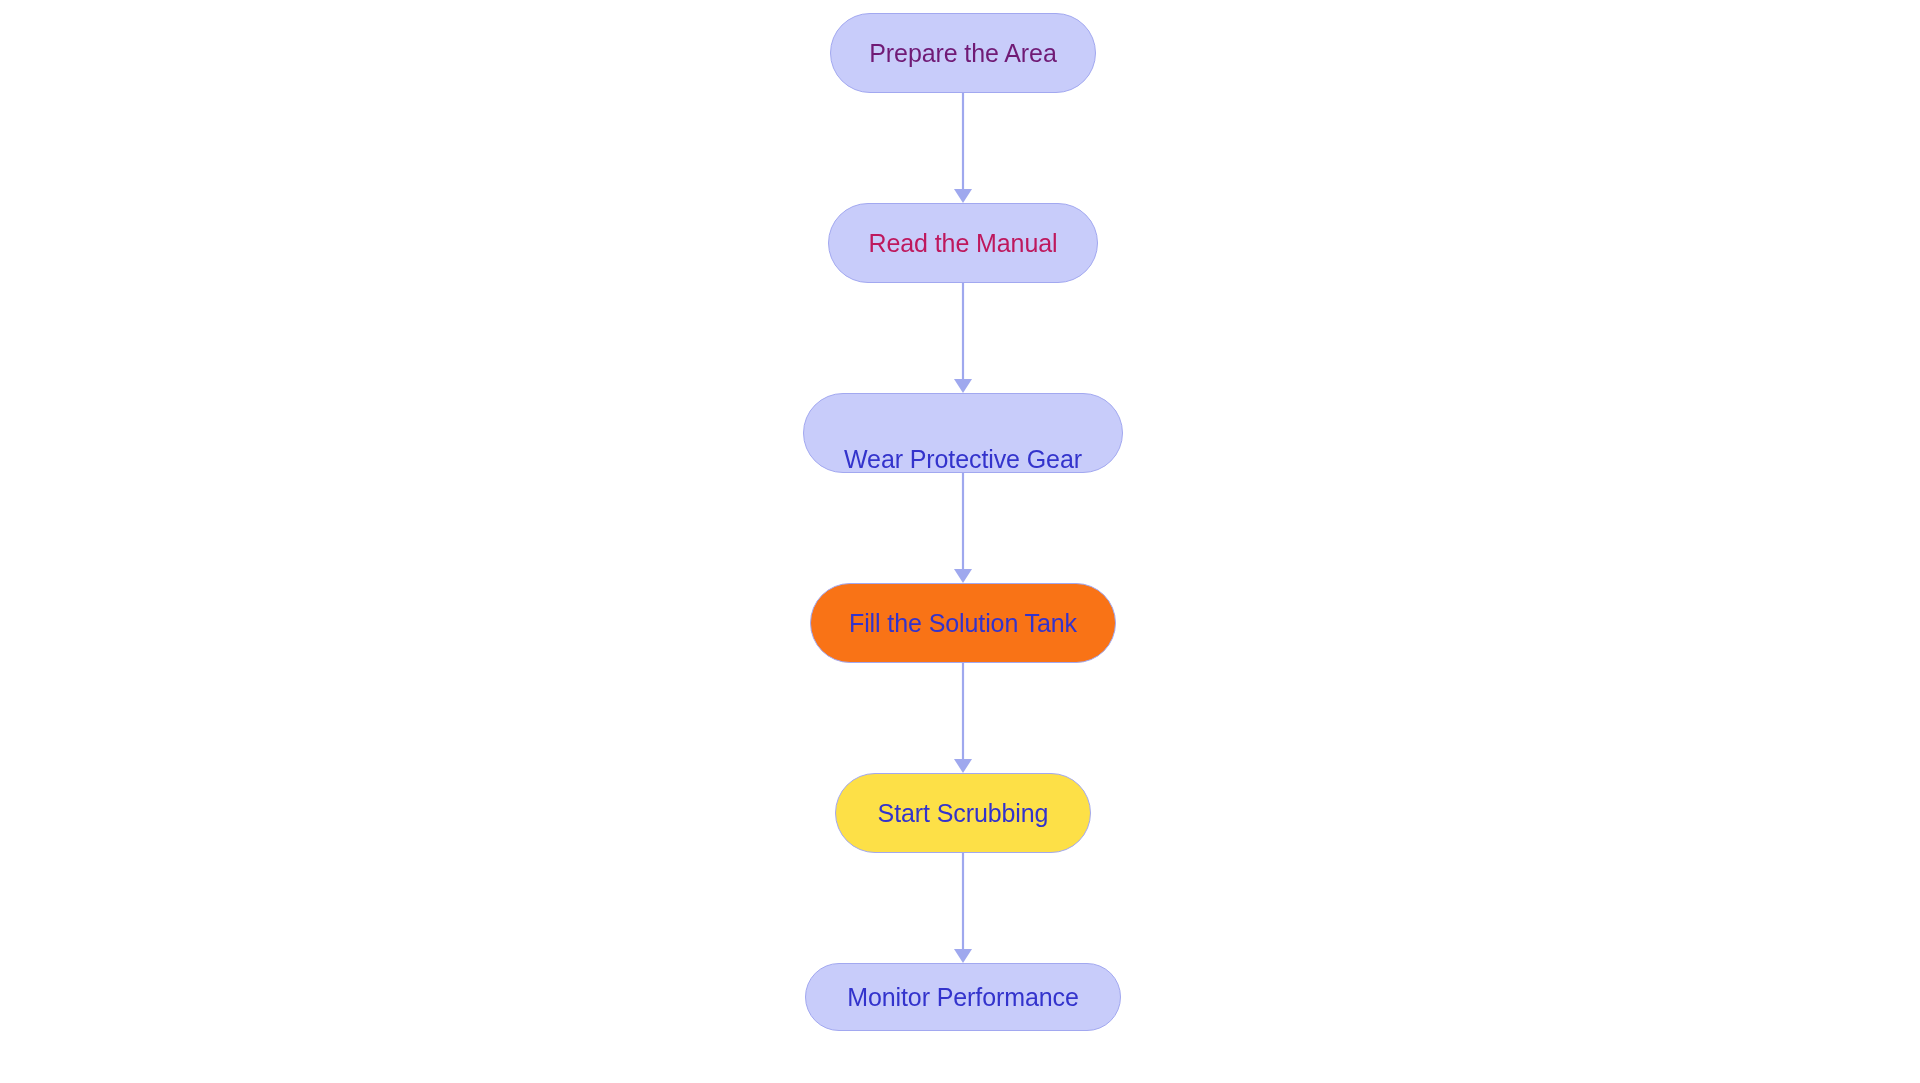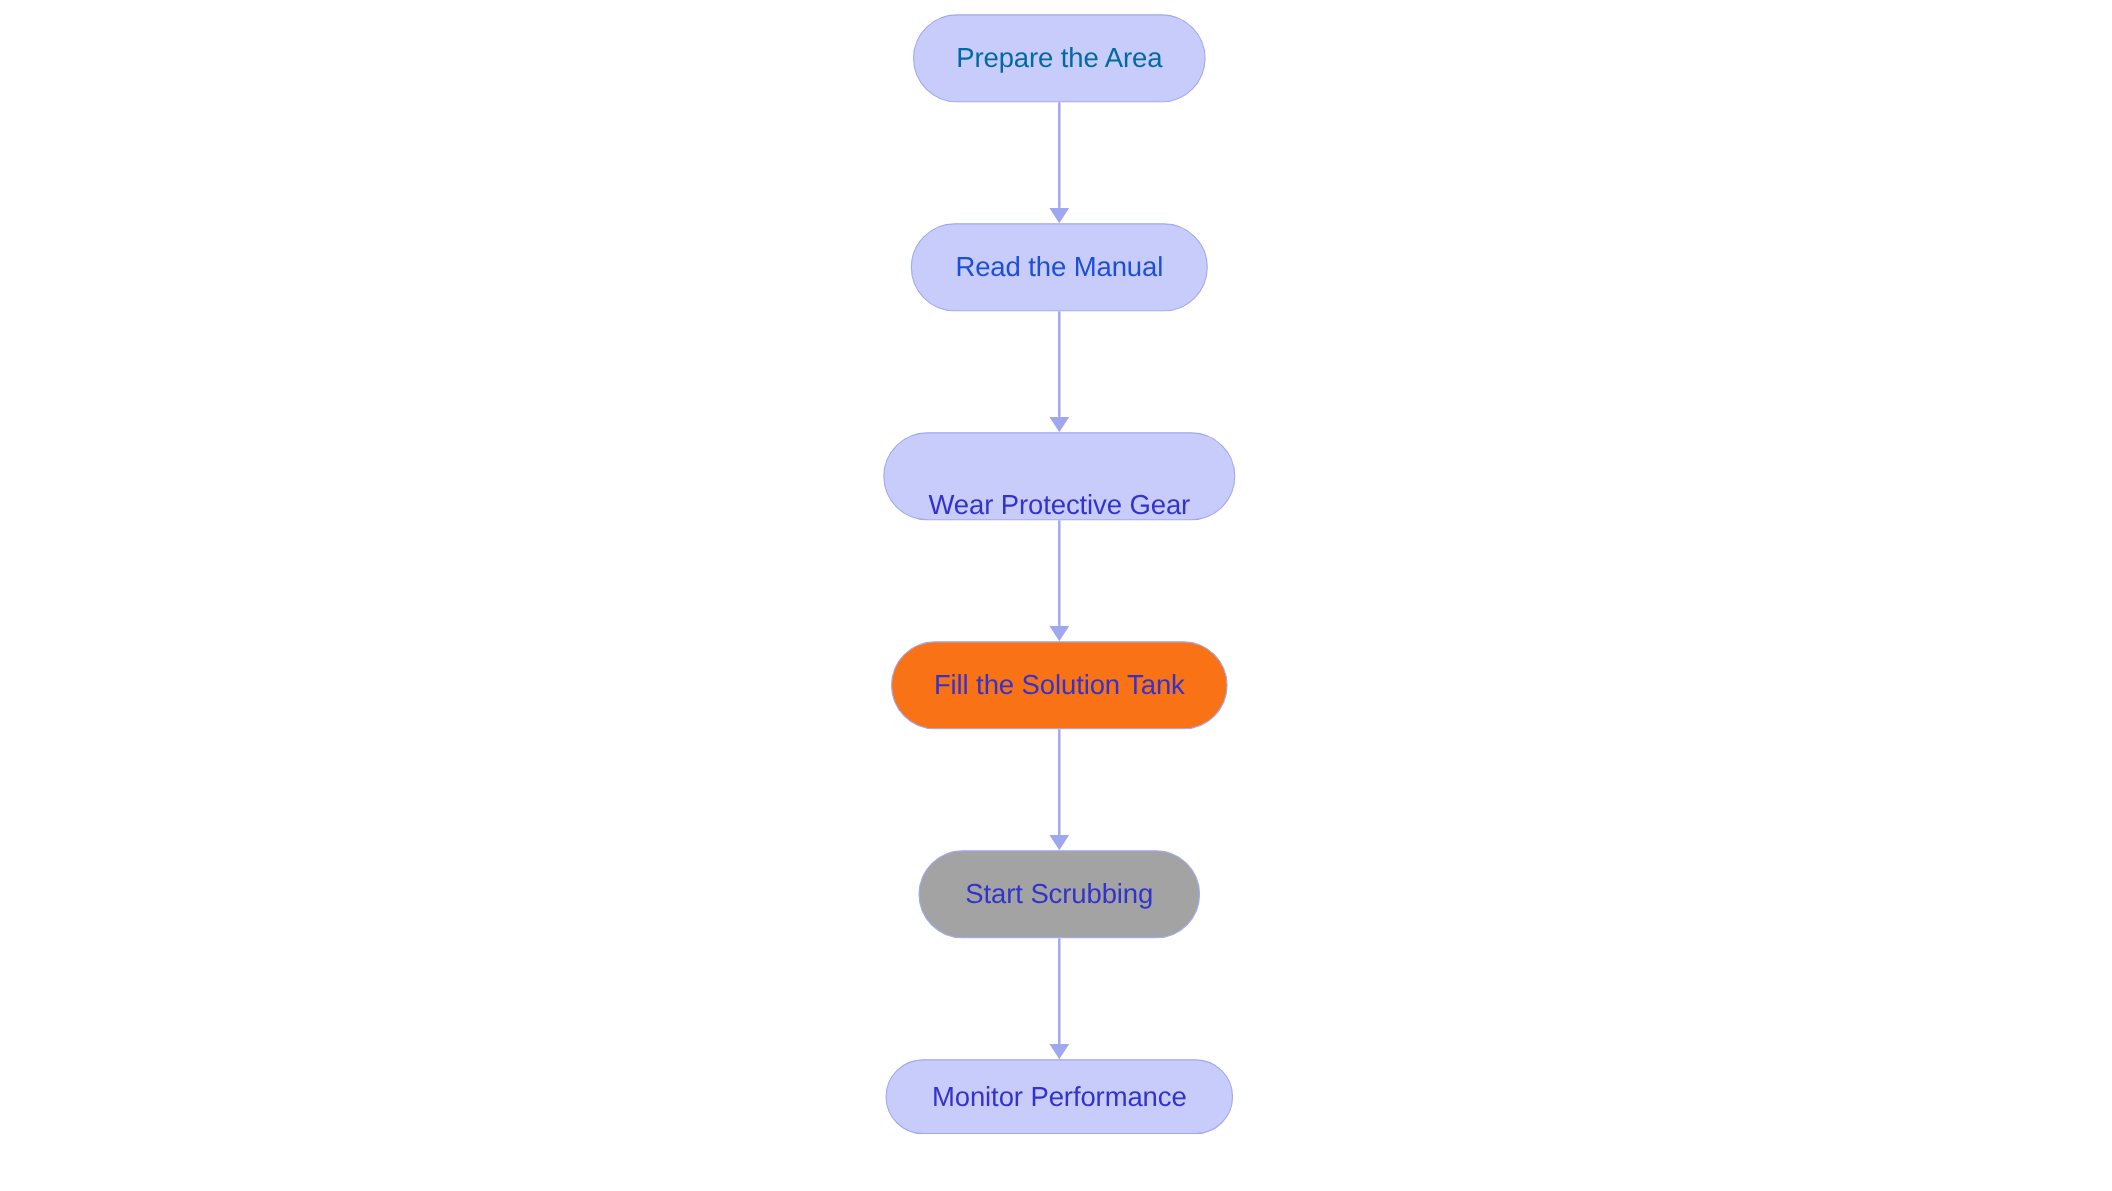--- a/index.html
+++ b/index.html
@@ -75,32 +75,32 @@
         <polygon points="954,759 972,759 963,773" fill="#9fa8ee"></polygon>
       </g>
       <g>
         <line x1="963" y1="853" x2="963" y2="949" stroke="#9fa8ee" stroke-width="2.2"></line>
         <polygon points="954,949 972,949 963,963" fill="#9fa8ee"></polygon>
       </g>
     </svg>
 
   <div id="node-layer">
       <div class="node-shape" style="left: 963px; top: 13px; width: 266px; height: 80px; background: rgb(200, 204, 250); border-color: rgb(162, 168, 240);">
-        <span class="node-label" style="color: #0369a1;">Prepare the Area</span>
+        <span class="node-label" style="color: #701a75;">Prepare the Area</span>
       </div>
       <div class="node-shape" style="left: 963px; top: 203px; width: 270px; height: 80px; background: rgb(200, 204, 250); border-color: rgb(162, 168, 240);">
-        <span class="node-label" style="color: #1d4ed8;">Read the Manual</span>
+        <span class="node-label" style="color: #be185d;">Read the Manual</span>
       </div>
       <div class="node-shape" style="left: 963px; top: 393px; width: 320px; height: 80px; background: rgb(200, 204, 250); border-color: rgb(162, 168, 240); align-items: flex-end;">
         <span class="node-label" style="color: rgb(51, 51, 204);">Wear Protective Gear</span>
       </div>
       <div class="node-shape" style="left: 963px; top: 583px; width: 306px; height: 80px; background: #f97316; border-color: rgb(162, 168, 240);">
         <span class="node-label" style="color: rgb(51, 51, 204);">Fill the Solution Tank</span>
       </div>
-      <div class="node-shape" style="left: 963px; top: 773px; width: 256px; height: 80px; background: #a3a3a3; border-color: rgb(162, 168, 240);">
+      <div class="node-shape" style="left: 963px; top: 773px; width: 256px; height: 80px; background: #fde047; border-color: rgb(162, 168, 240);">
         <span class="node-label" style="color: rgb(51, 51, 204);">Start Scrubbing</span>
       </div>
       <div class="node-shape" style="left: 963px; top: 963px; width: 316px; height: 68px; background: rgb(200, 204, 250); border-color: rgb(162, 168, 240);">
         <span class="node-label" style="color: rgb(51, 51, 204);">Monitor Performance</span>
       </div>
     </div>
 
 </div>
 
 </body></html>

